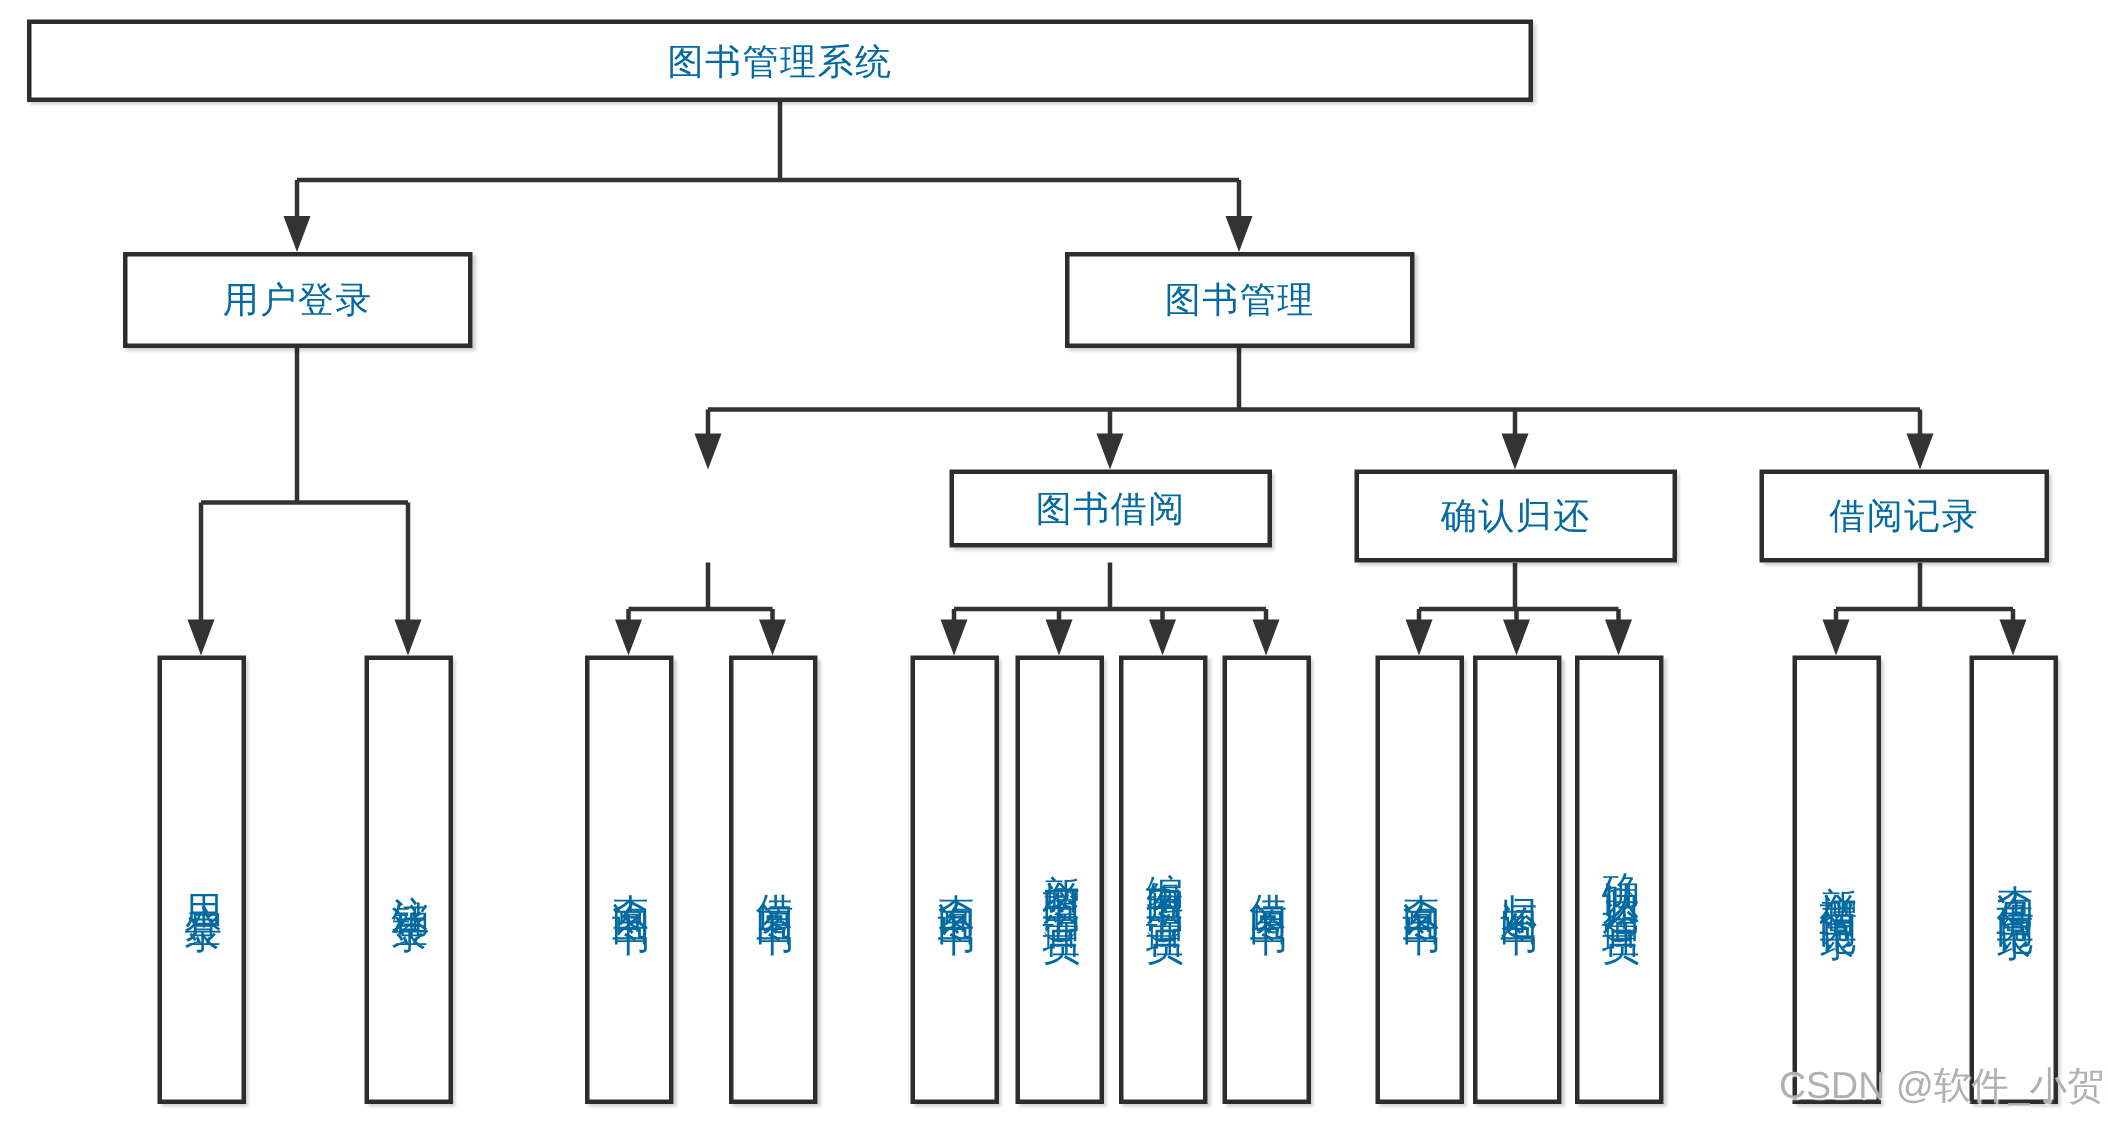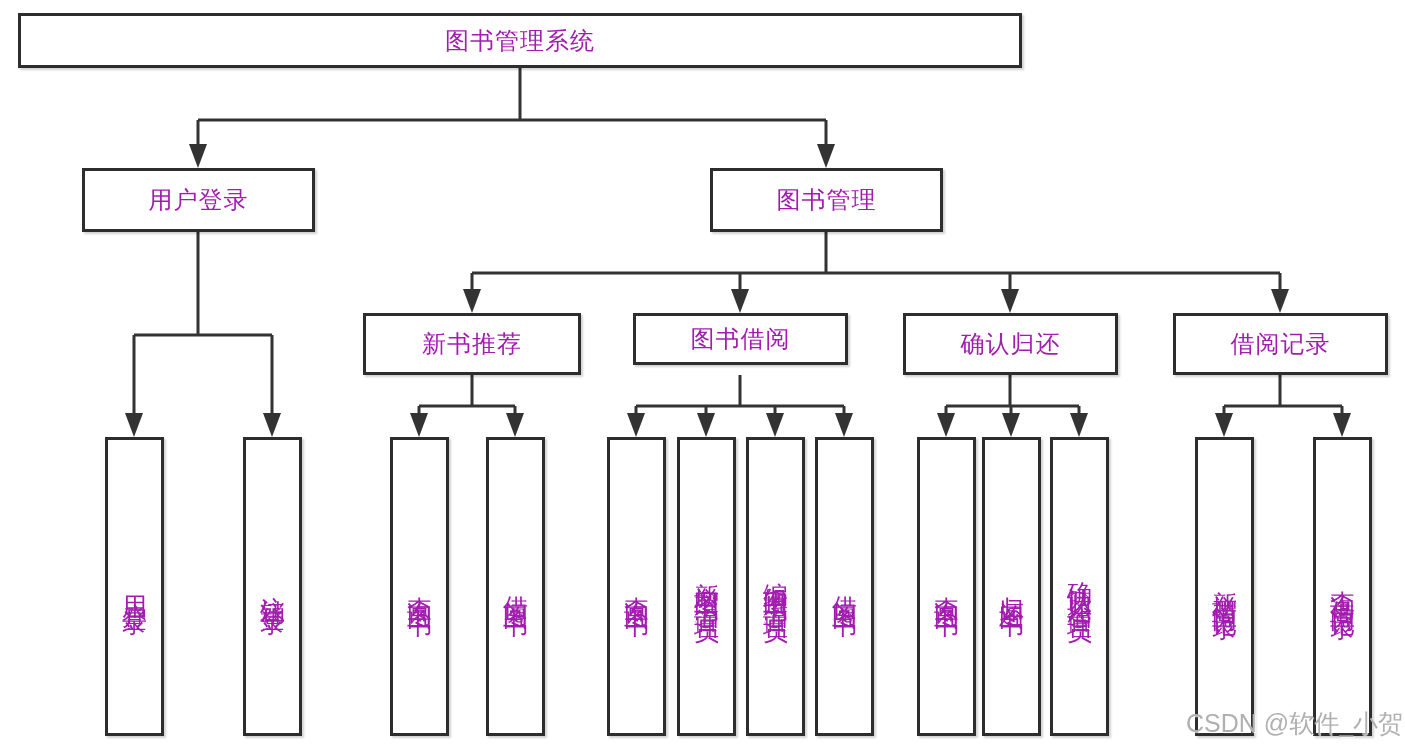--- a/index.html
+++ b/index.html
@@ -23,21 +23,21 @@
   }
   .connectors polygon {
     fill: #333333;
     stroke: none;
   }
   .node {
     position: absolute;
     box-sizing: border-box;
     background: #ffffff;
     border: 3px solid #2d2d2d;
-    color: #a21caf;
+    color: #0369a1;
     display: flex;
     align-items: center;
     justify-content: center;
     box-shadow: 2px 2px 2px rgba(0,0,0,0.18);
   }
   .node.h {
     font-size: 24px;
     letter-spacing: 1px;
     white-space: nowrap;
   }
@@ -111,24 +111,23 @@
       <polygon points="1215,413 1233,413 1224,437"></polygon>
       <polygon points="1333,413 1351,413 1342,437"></polygon>
     </g>
   </svg>
 
   <div class="node h" style="left:18px; top:13px; width:1004px; height:55px;">图书管理系统</div>
 
   <div class="node h" style="left:82px; top:168px; width:233px; height:64px;">用户登录</div>
   <div class="node h" style="left:710px; top:168px; width:233px; height:64px;">图书管理</div>
 
-  <div class="node h" style="left:363px; top:313px; width:218px; height:62px;">新书推荐</div>
   <div class="node h" style="left:633px; top:313px; width:215px; height:52px;">图书借阅</div>
   <div class="node h" style="left:903px; top:313px; width:215px; height:62px;">确认归还</div>
-  <div class="node h" style="left:1173px; top:313px; width:215px; height:62px;">借阅记录</div>
+  <div class="node h" style="left:1173px; top:313px; width:193px; height:62px;">借阅记录</div>
 
   <div class="node v" style="left:105px; top:437px; width:59px; height:299px;">用户登录</div>
   <div class="node v" style="left:243px; top:437px; width:59px; height:299px;">注销登录</div>
 
   <div class="node v" style="left:390px; top:437px; width:59px; height:299px;">查询图书</div>
   <div class="node v" style="left:486px; top:437px; width:59px; height:299px;">借阅图书</div>
 
   <div class="node v" style="left:607px; top:437px; width:59px; height:299px;">查询图书</div>
   <div class="node v" style="left:677px; top:437px; width:59px; height:299px;">新增图书（管理员）</div>
   <div class="node v" style="left:746px; top:437px; width:59px; height:299px;">编辑图书（管理员）</div>

